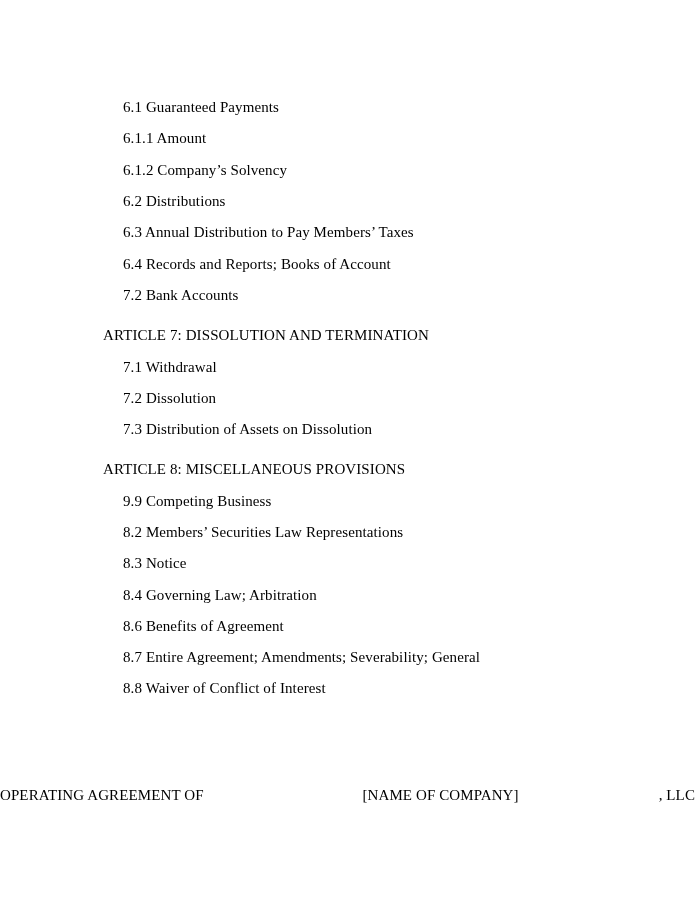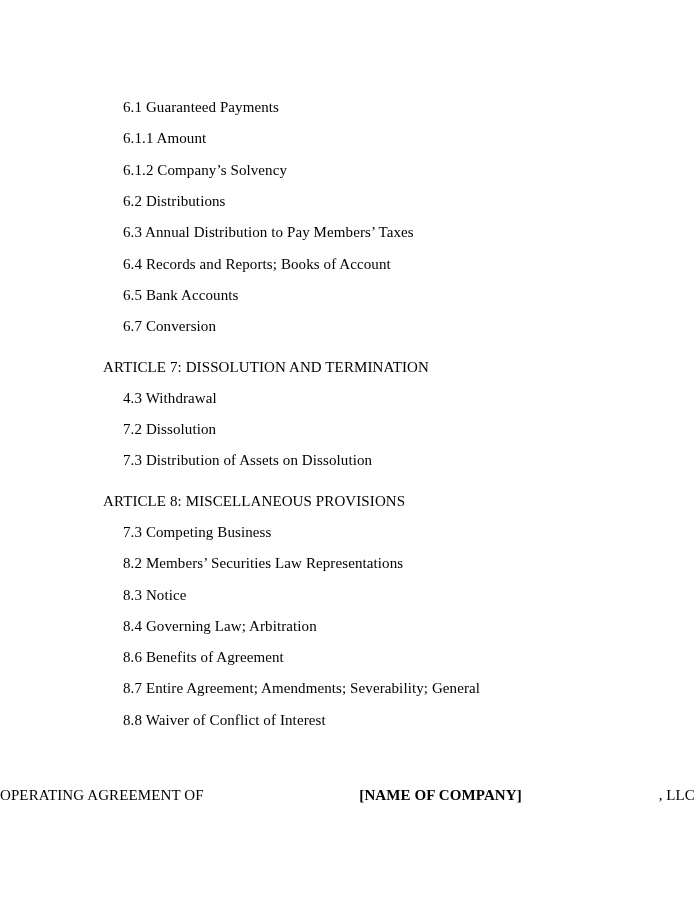--- a/index.html
+++ b/index.html
@@ -44,45 +44,44 @@
     right: 0;
     height: 31.3px;
     display: flex;
     align-items: center;
     justify-content: space-between;
     font-size: 15px;
     white-space: pre;
     letter-spacing: 0.1px;
   }
   .footer-bold {
-    font-weight: bold;
+    font-weight: normal;
     margin-left: 15px;
   }
 </style>
 </head>
 <body>
 
 <div class="page">
 
   <div class="toc">
 
   <div class="toc-line line-item">6.1 Guaranteed Payments</div>
       <div class="toc-line line-item">6.1.1 Amount</div>
       <div class="toc-line line-item">6.1.2 Company’s Solvency</div>
       <div class="toc-line line-item">6.2 Distributions</div>
       <div class="toc-line line-item">6.3 Annual Distribution to Pay Members’ Taxes</div>
       <div class="toc-line line-item">6.4 Records and Reports; Books of Account</div>
-      <div class="toc-line line-item">6.5 Bank Accounts</div>
-      <div class="toc-line line-item">6.7 Conversion</div>
+      <div class="toc-line line-item">7.2 Bank Accounts</div>
       <div class="toc-line line-heading">ARTICLE 7: DISSOLUTION AND TERMINATION</div>
-      <div class="toc-line line-item">4.3 Withdrawal</div>
+      <div class="toc-line line-item">7.1 Withdrawal</div>
       <div class="toc-line line-item">7.2 Dissolution</div>
       <div class="toc-line line-item">7.3 Distribution of Assets on Dissolution</div>
       <div class="toc-line line-heading">ARTICLE 8: MISCELLANEOUS PROVISIONS</div>
-      <div class="toc-line line-item">7.3 Competing Business</div>
+      <div class="toc-line line-item">9.9 Competing Business</div>
       <div class="toc-line line-item">8.2 Members’ Securities Law Representations</div>
       <div class="toc-line line-item">8.3 Notice</div>
       <div class="toc-line line-item">8.4 Governing Law; Arbitration</div>
       <div class="toc-line line-item">8.6 Benefits of Agreement</div>
       <div class="toc-line line-item">8.7 Entire Agreement; Amendments; Severability; General</div>
       <div class="toc-line line-item">8.8 Waiver of Conflict of Interest</div>
     </div>
 
   <div class="footer-line">
     <span>OPERATING AGREEMENT OF </span><span class="footer-bold">[NAME OF COMPANY]</span><span>, LLC</span>

